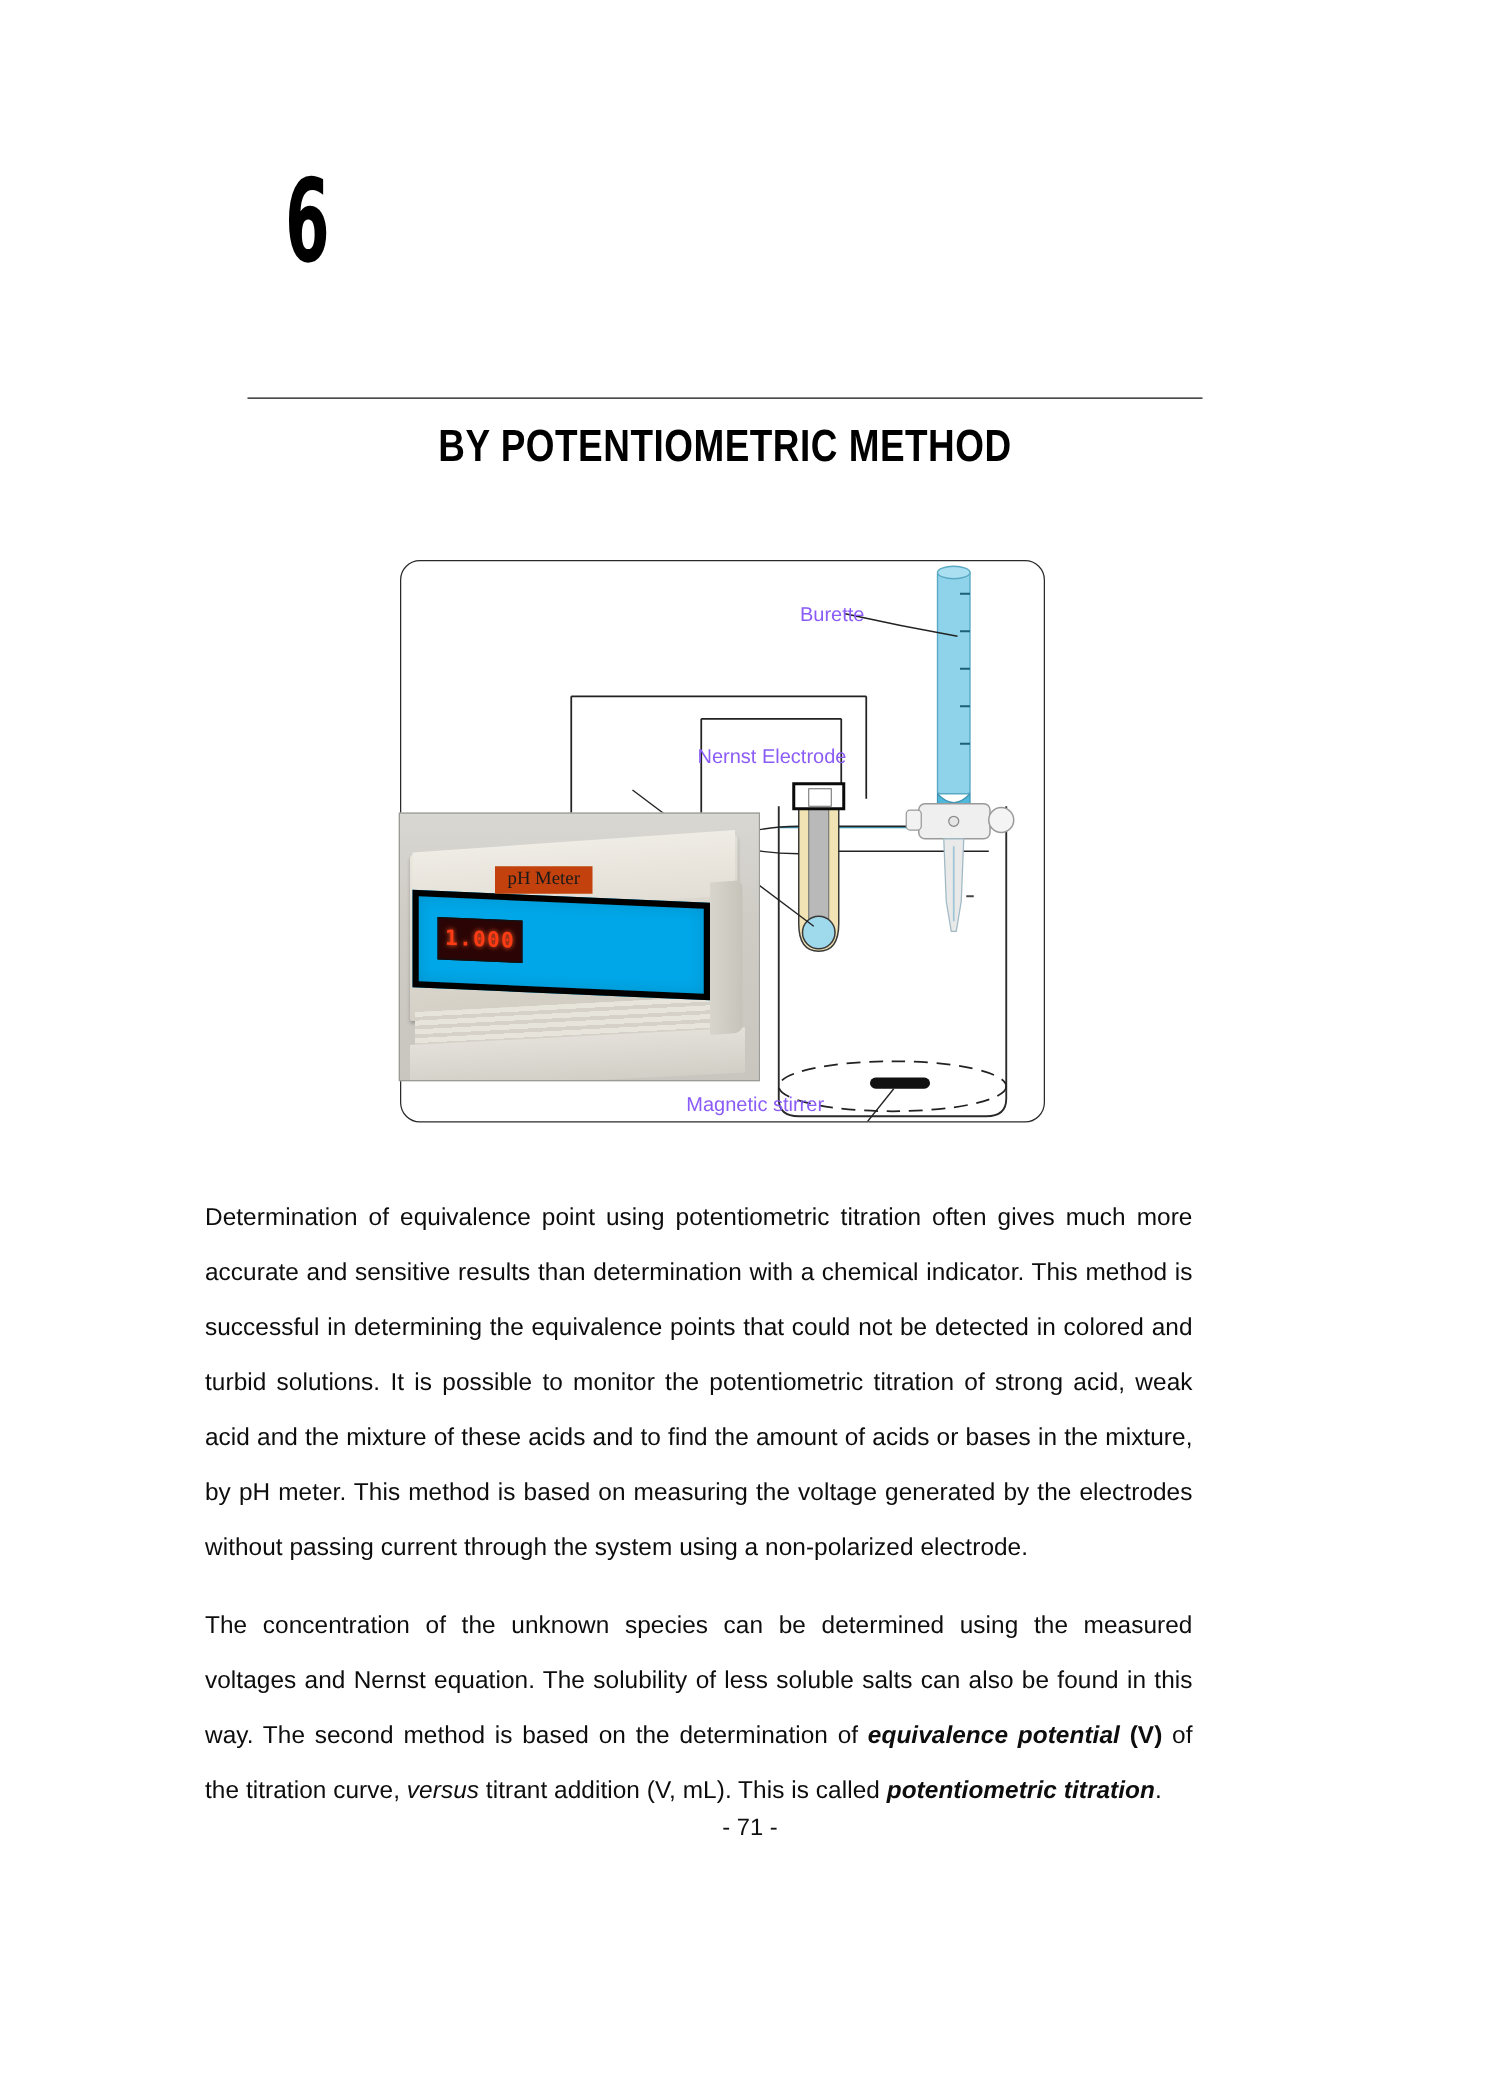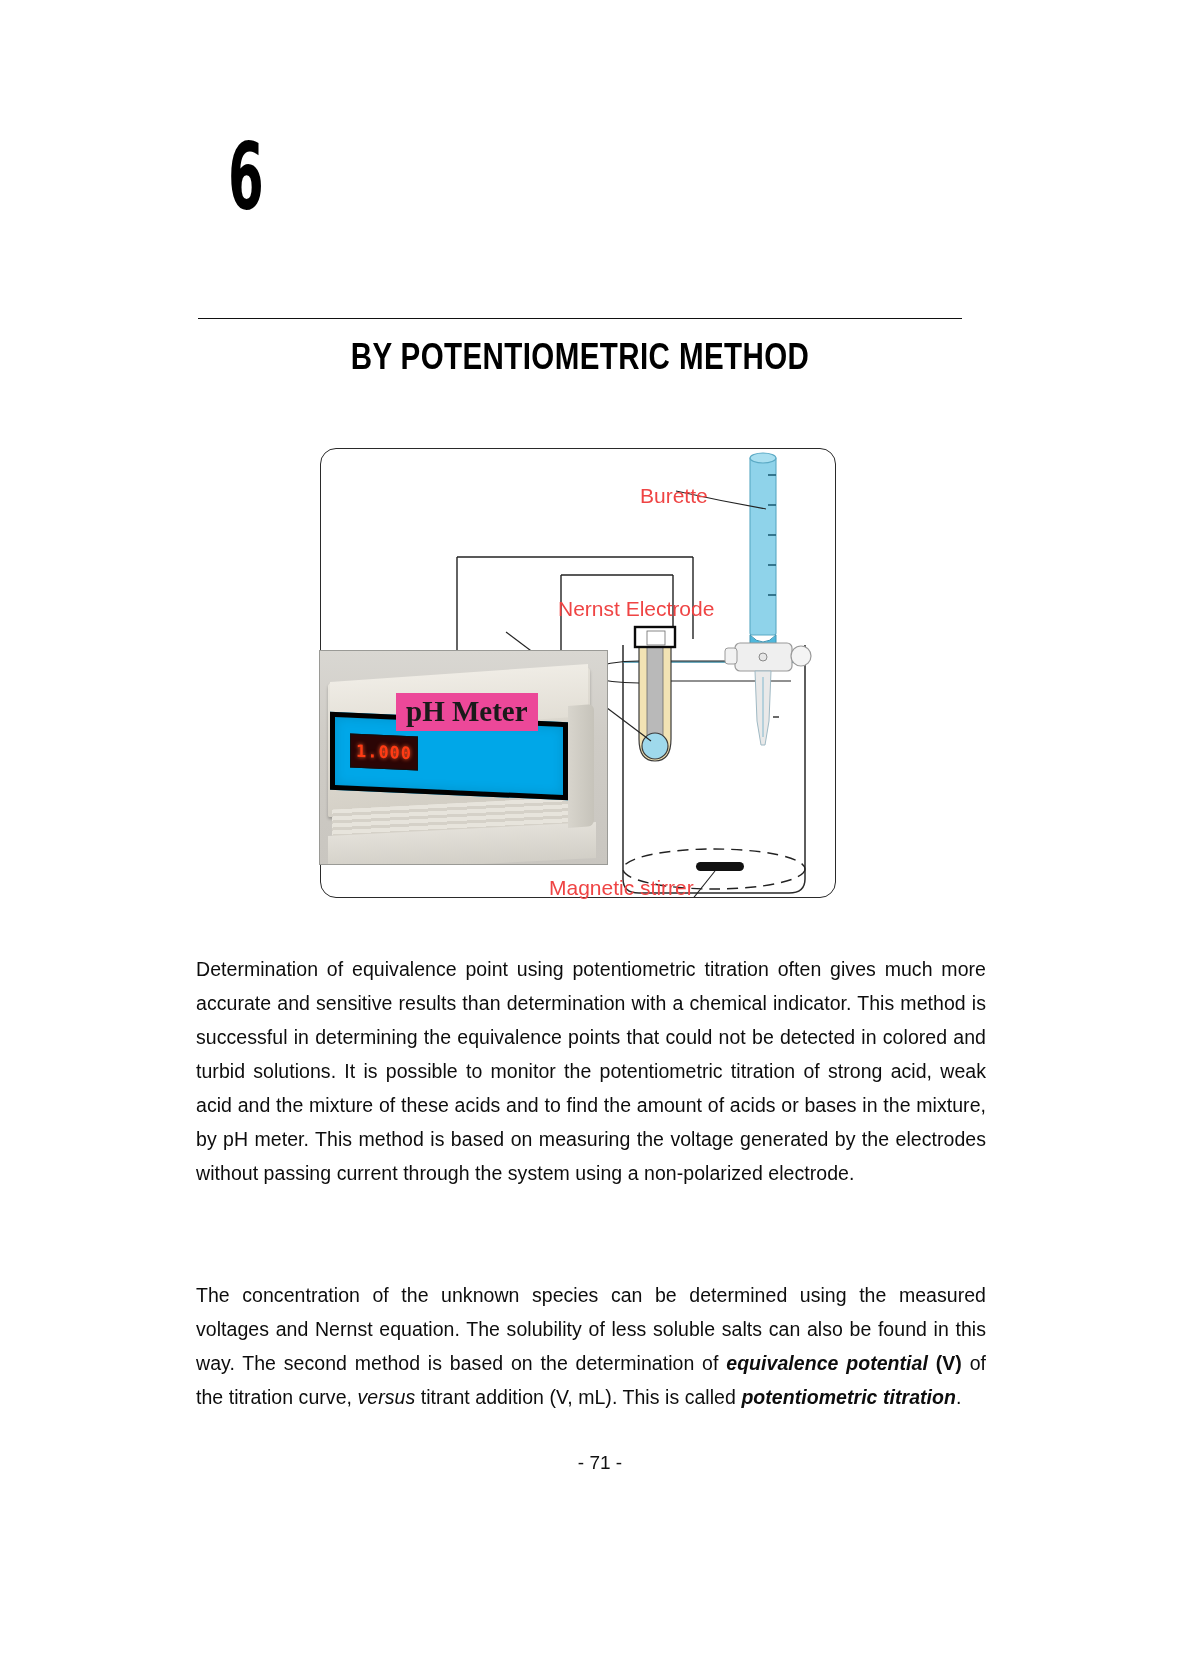--- a/index.html
+++ b/index.html
@@ -90,22 +90,22 @@
     border: 1.2px solid #2a2a2a;
     border-radius: 16px;
     background: #fff;
     box-sizing: border-box;
   }
   .fig-svg { position: absolute; left: 0; top: 0; }
 
   .fig-label {
     position: absolute;
     font-family: "Liberation Sans", sans-serif;
-    font-size: 21px;
-    color: #ef4444;
+    font-size: 16px;
+    color: #8b5cf6;
     white-space: nowrap;
   }
   .label-burette { left: 640px; top: 484px; }
   .label-glass   { left: 558px; top: 597px; }
   .label-stirrer { left: 549px; top: 876px; }
 
   
   .ph-photo {
     position: absolute;
     left: 319px;
@@ -161,25 +161,25 @@
     font-family: "DejaVu Sans Mono", "Liberation Mono", monospace;
     font-size: 17px;
     font-weight: 700;
     color: #ff3b14;
     letter-spacing: 1px;
     text-shadow: 0 0 4px #ff5a2a;
   }
   .ph-name {
     position: absolute;
     left: 76px; top: 42px;
-    background: #ec4899;
+    background: #c2410c;
     padding: 2px 10px 3px 10px;
     font-family: "Liberation Serif", serif;
-    font-weight: 700;
-    font-size: 29px;
+    font-weight: 400;
+    font-size: 15px;
     color: #1a1a1a;
     white-space: nowrap;
   }
   .ph-base {
     position: absolute;
     left: 12px; top: 152px; width: 250px; height: 40px;
     background: repeating-linear-gradient(180deg, #e7e4dc 0 4px, #d5d1c8 4px 7px);
     transform: skewY(-3deg);
     border-radius: 0 0 4px 4px;
   }
@@ -193,25 +193,25 @@
     position: absolute;
     left: 248px; top: 54px; width: 26px; height: 122px;
     background: linear-gradient(90deg, #d8d5cd, #c6c3ba);
     transform: skewY(-4deg);
     border-radius: 0 6px 6px 0;
   }
 
   
   .body-text {
     position: absolute;
-    left: 196px;
+    left: 164px;
     width: 790px;
     font-family: "Liberation Sans Narrow", "Liberation Sans", sans-serif;
     font-size: 19.5px;
-    line-height: 34px;
+    line-height: 44px;
     text-align: justify;
     color: #0d0d0d;
     letter-spacing: 0.05px;
   }
   .p1 { top: 952px; }
   .p2 { top: 1182px; }
   .p3 { top: 1278px; }
   .body-text b { font-weight: 700; }
   .body-text i { font-style: italic; }
   .body-text .bi { font-weight: 700; font-style: italic; }

